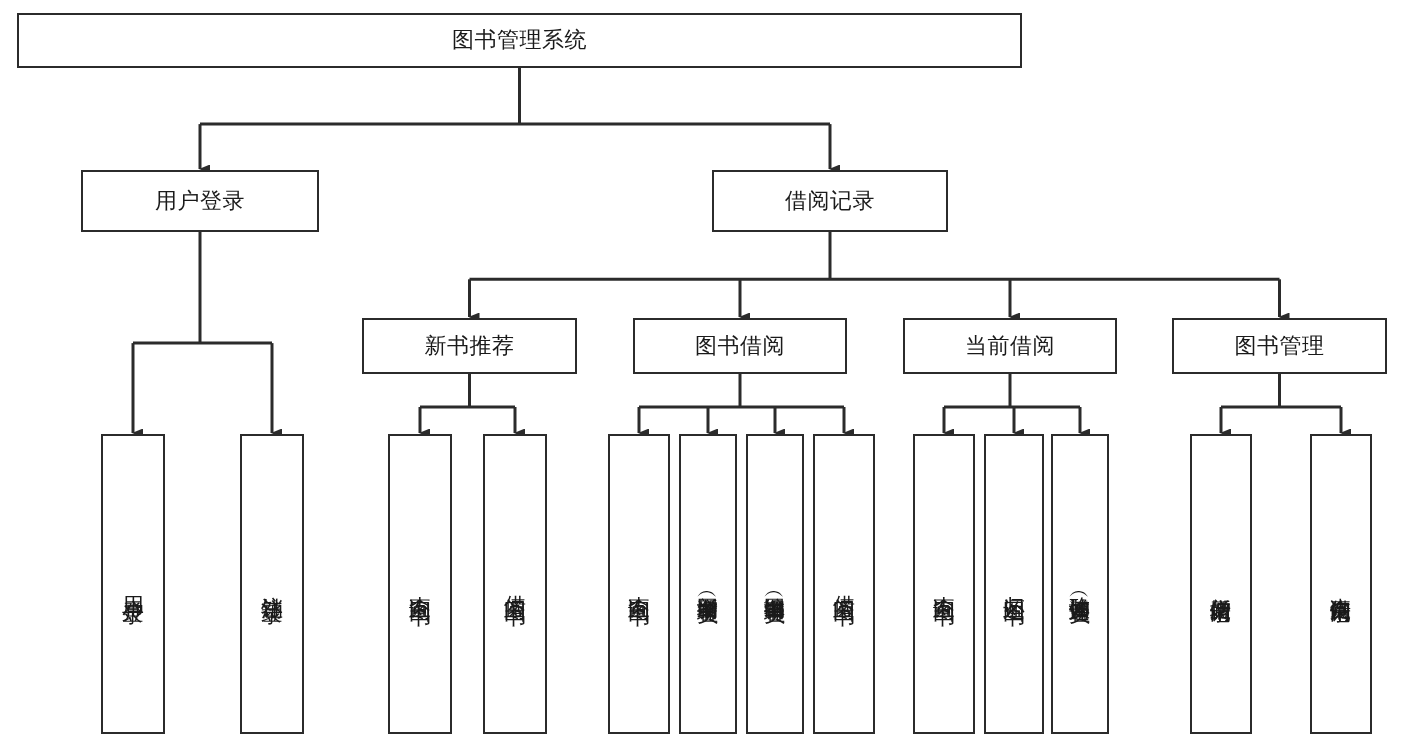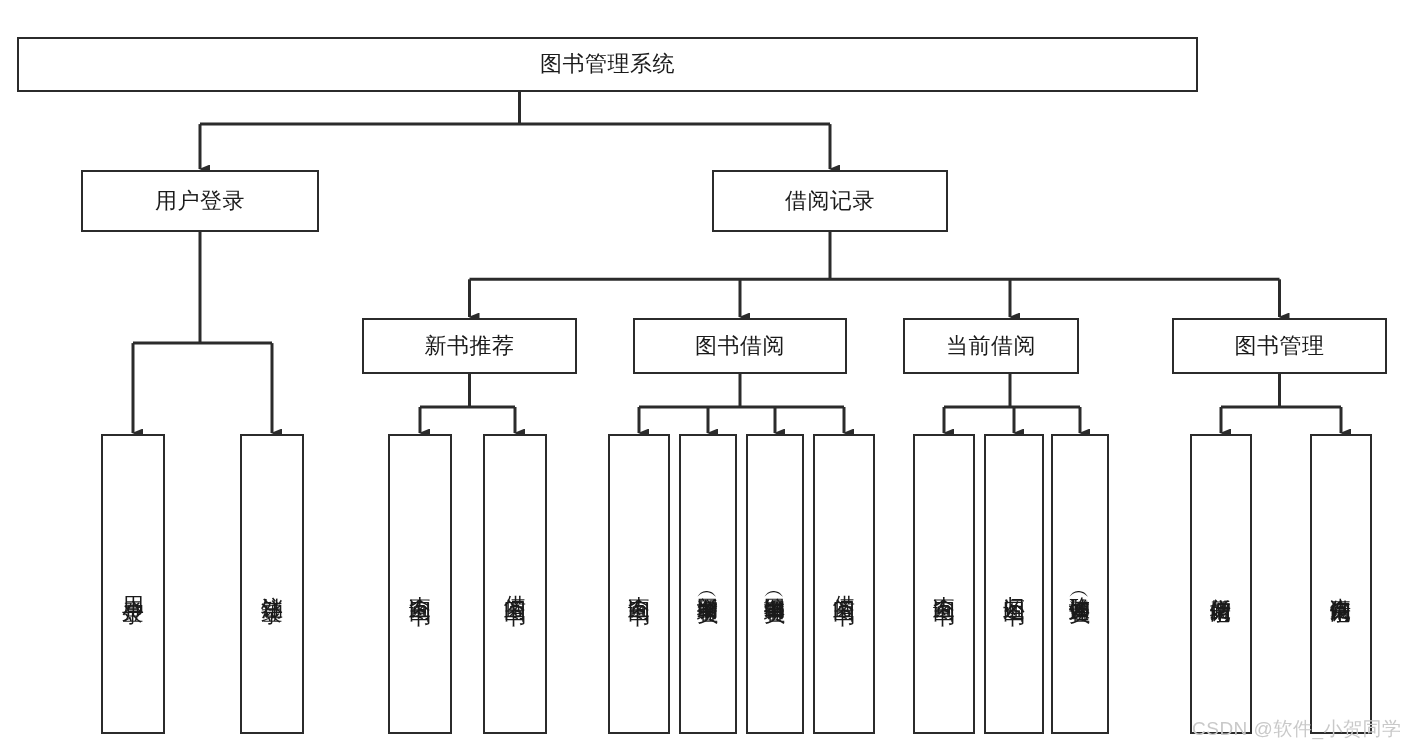--- a/index.html
+++ b/index.html
@@ -103,36 +103,36 @@
         <path d="M 1014 407 L 1014 433" marker-end="url(#arrowhead)"></path>
         <path d="M 1080 407 L 1080 433" marker-end="url(#arrowhead)"></path>
         <path d="M 1279.5 374 L 1279.5 407"></path>
         <path d="M 1221 407 L 1341 407"></path>
         <path d="M 1221 407 L 1221 433" marker-end="url(#arrowhead)"></path>
         <path d="M 1341 407 L 1341 433" marker-end="url(#arrowhead)"></path>
       </g>
   </svg>
 
   <div id="node-layer">
-      <div class="node-box" style="left: 17px; top: 13px; width: 1181px; height: 55px; margin-top: 24px;">
+      <div class="node-box" style="left: 17px; top: 13px; width: 1005px; height: 55px;">
         <span class="node-label">图书管理系统</span>
       </div>
       <div class="node-box" style="left: 81px; top: 170px; width: 238px; height: 62px;">
         <span class="node-label">用户登录</span>
       </div>
       <div class="node-box" style="left: 712px; top: 170px; width: 236px; height: 62px;">
         <span class="node-label">借阅记录</span>
       </div>
       <div class="node-box" style="left: 362px; top: 318px; width: 215px; height: 56px;">
         <span class="node-label">新书推荐</span>
       </div>
       <div class="node-box" style="left: 633px; top: 318px; width: 214px; height: 56px; align-items: center;">
         <span class="node-label">图书借阅</span>
       </div>
-      <div class="node-box" style="left: 903px; top: 318px; width: 176px; height: 56px;">
+      <div class="node-box" style="left: 903px; top: 318px; width: 214px; height: 56px;">
         <span class="node-label">当前借阅</span>
       </div>
       <div class="node-box" style="left: 1172px; top: 318px; width: 215px; height: 56px;">
         <span class="node-label">图书管理</span>
       </div>
       <div class="node-box vertical" style="left: 101px; top: 434px; width: 64px; height: 300px;">
         <span class="node-label">用户登录</span>
       </div>
       <div class="node-box vertical" style="left: 240px; top: 434px; width: 64px; height: 300px;">
         <span class="node-label">注销登录</span>
@@ -165,15 +165,14 @@
         <span class="node-label">确认归还（管理员）</span>
       </div>
       <div class="node-box vertical tight" style="left: 1190px; top: 434px; width: 62px; height: 300px;">
         <span class="node-label">新增借阅记录</span>
       </div>
       <div class="node-box vertical tight" style="left: 1310px; top: 434px; width: 62px; height: 300px;">
         <span class="node-label">查询借阅记录</span>
       </div>
     </div>
 
-  <div class="watermark" style="left: 1192px; top: 716px;">CSDN @软件_小贺同学</div>
 
 </div>
 
 </body></html>

